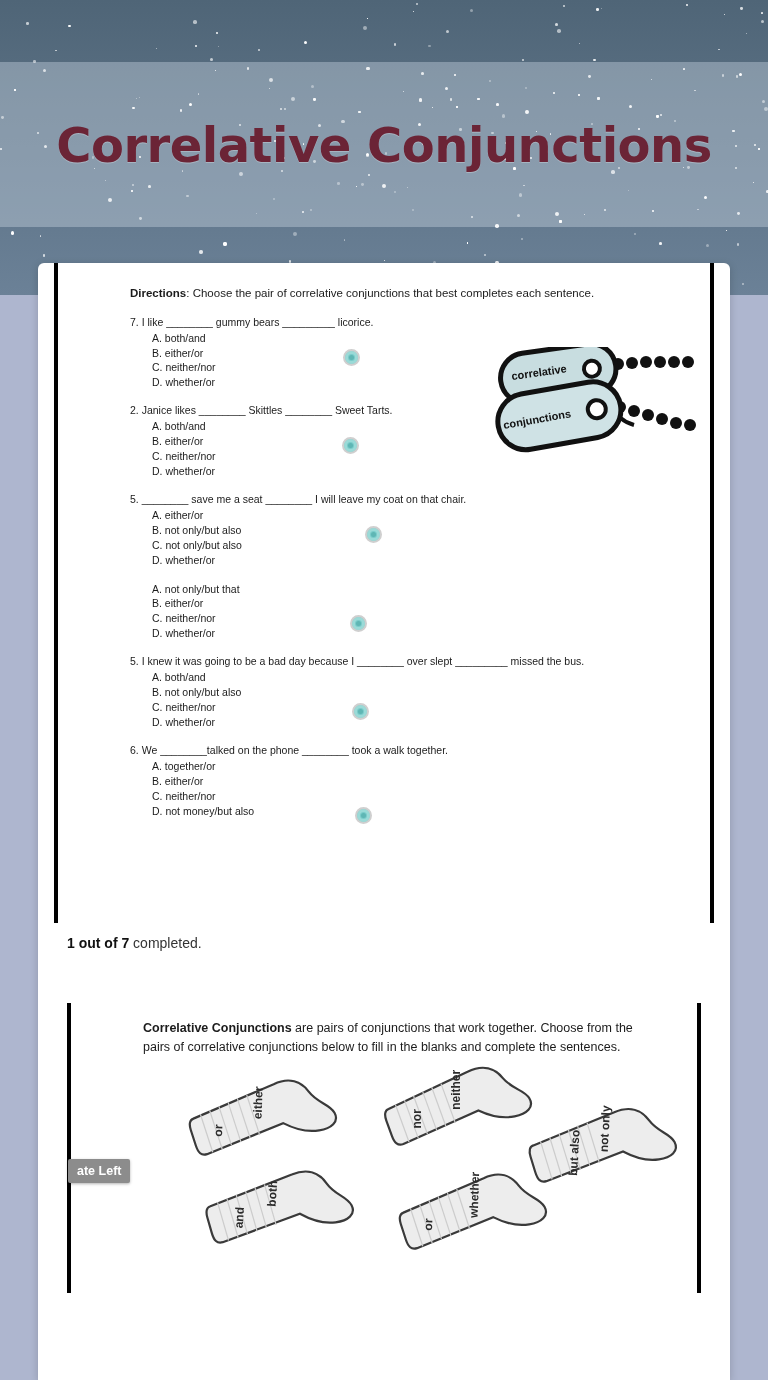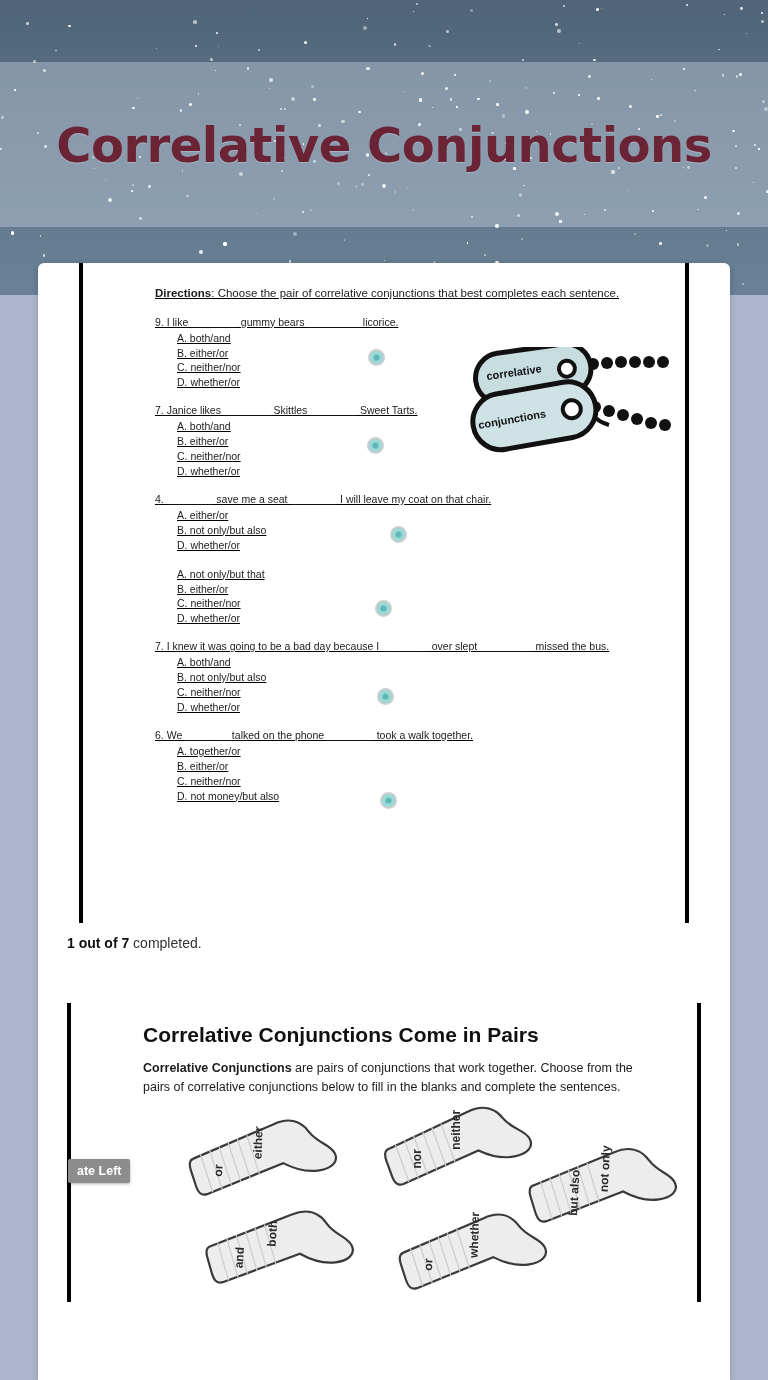--- a/index.html
+++ b/index.html
@@ -58,26 +58,25 @@
   }
   .sheet-header {
     padding: 30px 0 14px 34px;
     font-size: 16px;
     color: #2d2d2d;
   }
 
   
   .page {
     position: relative;
-    margin: 0 41px;
+    margin: 0 16px;
     border-left: 4px solid #000;
     border-right: 4px solid #000;
     padding: 16px 20px 16px 36px;
     min-height: 660px;
-    text-decoration: underline;
   }
 
   .directions {
     font-size: 11.5px;
     color: #1b1b1b;
     line-height: 1.45;
     margin: 6px 0 14px 36px;
     max-width: 490px;
   }
   .directions b { font-weight: bold; }
@@ -485,59 +484,60 @@
           <rect x="4" y="40" width="124" height="56" rx="28" ry="28" fill="#cfe2e5" stroke="#111" stroke-width="5"></rect>
           <circle cx="104" cy="68" r="9" fill="#ffffff" stroke="#111" stroke-width="4"></circle>
         </g>
         <text x="18" y="33" transform="rotate(-8 18 33)" font-family="Liberation Sans, sans-serif" font-size="11" font-weight="bold" fill="#111">correlative</text>
         <text x="10" y="82" transform="rotate(-10 10 82)" font-family="Liberation Sans, sans-serif" font-size="11" font-weight="bold" fill="#111">conjunctions</text>
       </svg>
     </div>
 
     <div id="questions">
         <div class="q" style="margin-bottom: 14px;">
-          <div class="q-text">9. I like ________ gummy bears _________ licorice.</div>
+          <div class="q-text">7. I like ________ gummy bears _________ licorice.</div>
           <div class="opts">
             <div class="opt">A. both/and</div>
             <div class="opt">B. either/or</div>
             <div class="opt">C. neither/nor</div>
             <div class="opt">D. whether/or</div>
           </div>
           <div class="radio" style="left: 213px; top: 33px;"></div>
         </div>
         <div class="q" style="margin-bottom: 14px;">
-          <div class="q-text">7. Janice likes ________ Skittles ________ Sweet Tarts.</div>
+          <div class="q-text">2. Janice likes ________ Skittles ________ Sweet Tarts.</div>
           <div class="opts">
             <div class="opt">A. both/and</div>
             <div class="opt">B. either/or</div>
             <div class="opt">C. neither/nor</div>
             <div class="opt">D. whether/or</div>
           </div>
           <div class="radio" style="left: 212px; top: 33px;"></div>
         </div>
         <div class="q" style="margin-bottom: 14px;">
-          <div class="q-text">4.  ________ save me a seat ________ I will leave my coat on that chair.</div>
+          <div class="q-text">5.  ________ save me a seat ________ I will leave my coat on that chair.</div>
           <div class="opts">
             <div class="opt">A. either/or</div>
             <div class="opt">B. not only/but also</div>
+            <div class="opt">C. not only/but also</div>
             <div class="opt">D. whether/or</div>
           </div>
           <div class="radio" style="left: 235px; top: 33px;"></div>
         </div>
         <div class="q" style="margin-bottom: 14px;">
           <div class="opts">
             <div class="opt">A. not only/but that</div>
             <div class="opt">B. either/or</div>
             <div class="opt">C. neither/nor</div>
             <div class="opt">D. whether/or</div>
           </div>
           <div class="radio" style="left: 220px; top: 33px;"></div>
         </div>
         <div class="q" style="margin-bottom: 14px;">
-          <div class="q-text">7. I knew it was going to be a bad day because I ________ over slept _________ missed the bus.</div>
+          <div class="q-text">5. I knew it was going to be a bad day because I ________ over slept _________ missed the bus.</div>
           <div class="opts">
             <div class="opt">A. both/and</div>
             <div class="opt">B. not only/but also</div>
             <div class="opt">C. neither/nor</div>
             <div class="opt">D. whether/or</div>
           </div>
           <div class="radio" style="left: 222px; top: 48px;"></div>
         </div>
         <div class="q" style="margin-bottom: 14px;">
           <div class="q-text">6. We ________talked on the phone ________ took a walk together.</div>
@@ -550,21 +550,20 @@
           <div class="radio" style="left: 225px; top: 63px;"></div>
         </div>
       </div>
   </div>
 
   <div class="completed">
     <b>1 out of 7</b><span> completed.</span>
   </div>
 
   <div class="page2">
-    <h2>Correlative Conjunctions Come in Pairs</h2>
     <p>
       <b>Correlative Conjunctions</b><span> are pairs of conjunctions that work together. Choose from the pairs of correlative conjunctions below to fill in the blanks and complete the sentences.</span>
     </p>
     <div class="socks" id="socks">
         <div class="sock" style="left: 45px; top: 18px; transform: rotate(-18deg);"><svg width="150" height="66" viewBox="0 0 150 66">
             <path d="M8,12 L95,4 C112,2 122,10 126,22 C131,36 142,40 144,50 C146,60 136,64 124,62 C110,60 100,52 92,44 L10,50 C4,50 2,46 2,38 L2,22 C2,16 4,12 8,12 Z" fill="#ededed" stroke="#3a3a3a" stroke-width="2.2"></path>
             <g stroke="#cccccc" stroke-width="1.2">
               <line x1="16" y1="10" x2="16" y2="50"></line>
               <line x1="26" y1="9" x2="26" y2="50"></line>
               <line x1="36" y1="8" x2="36" y2="49"></line>

